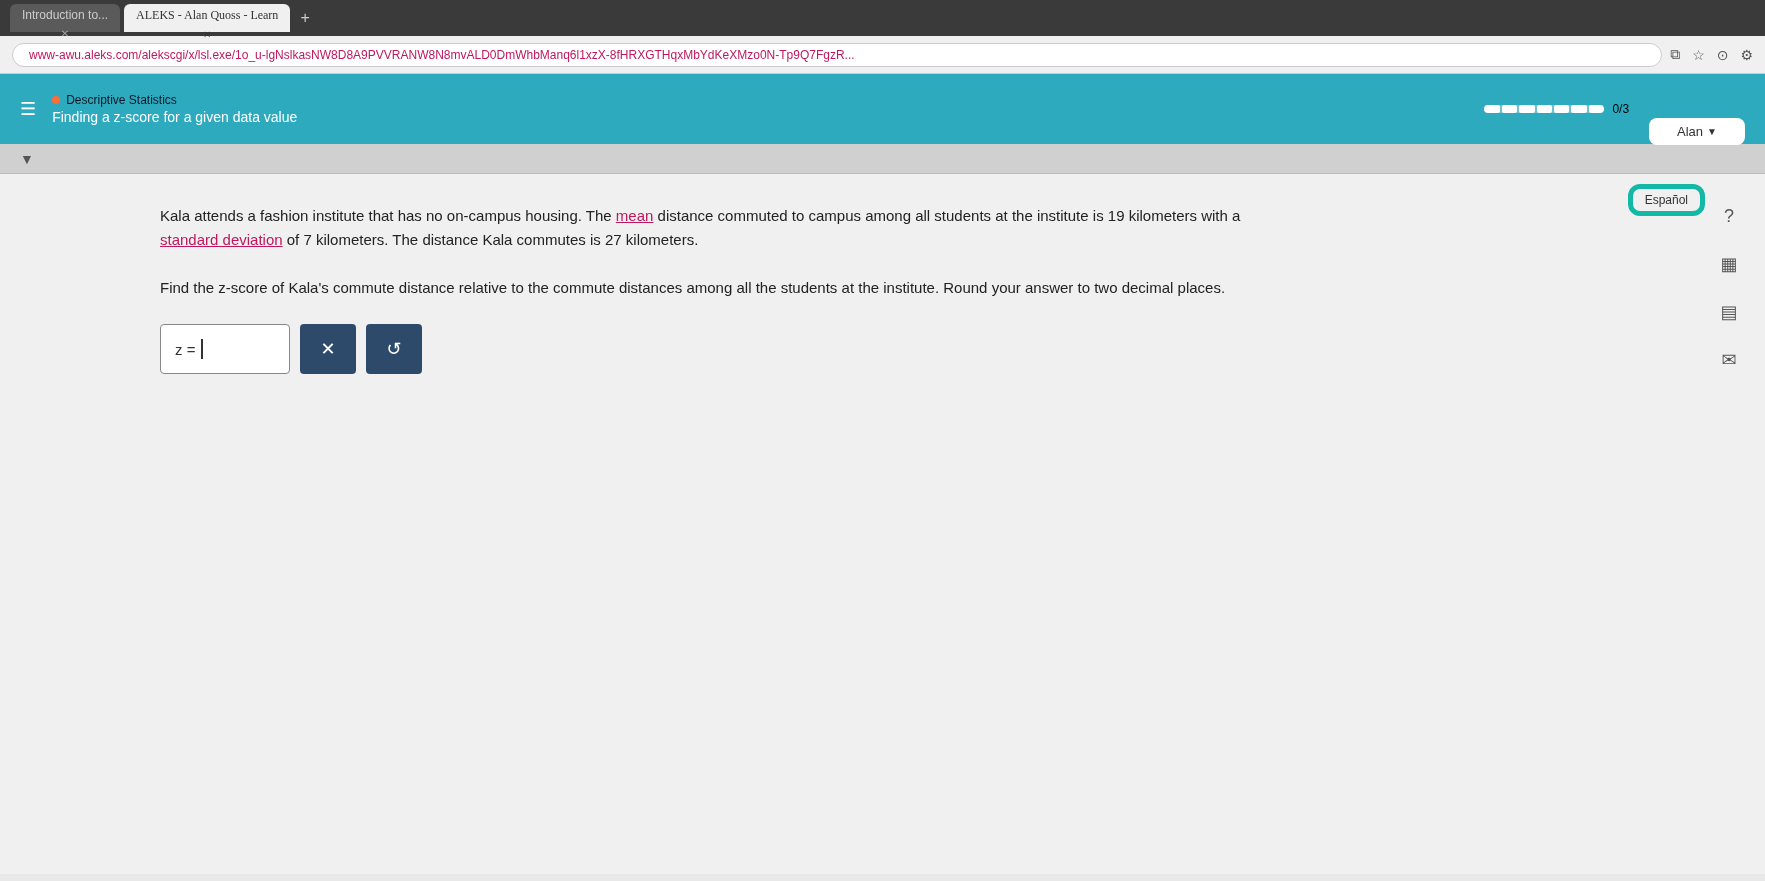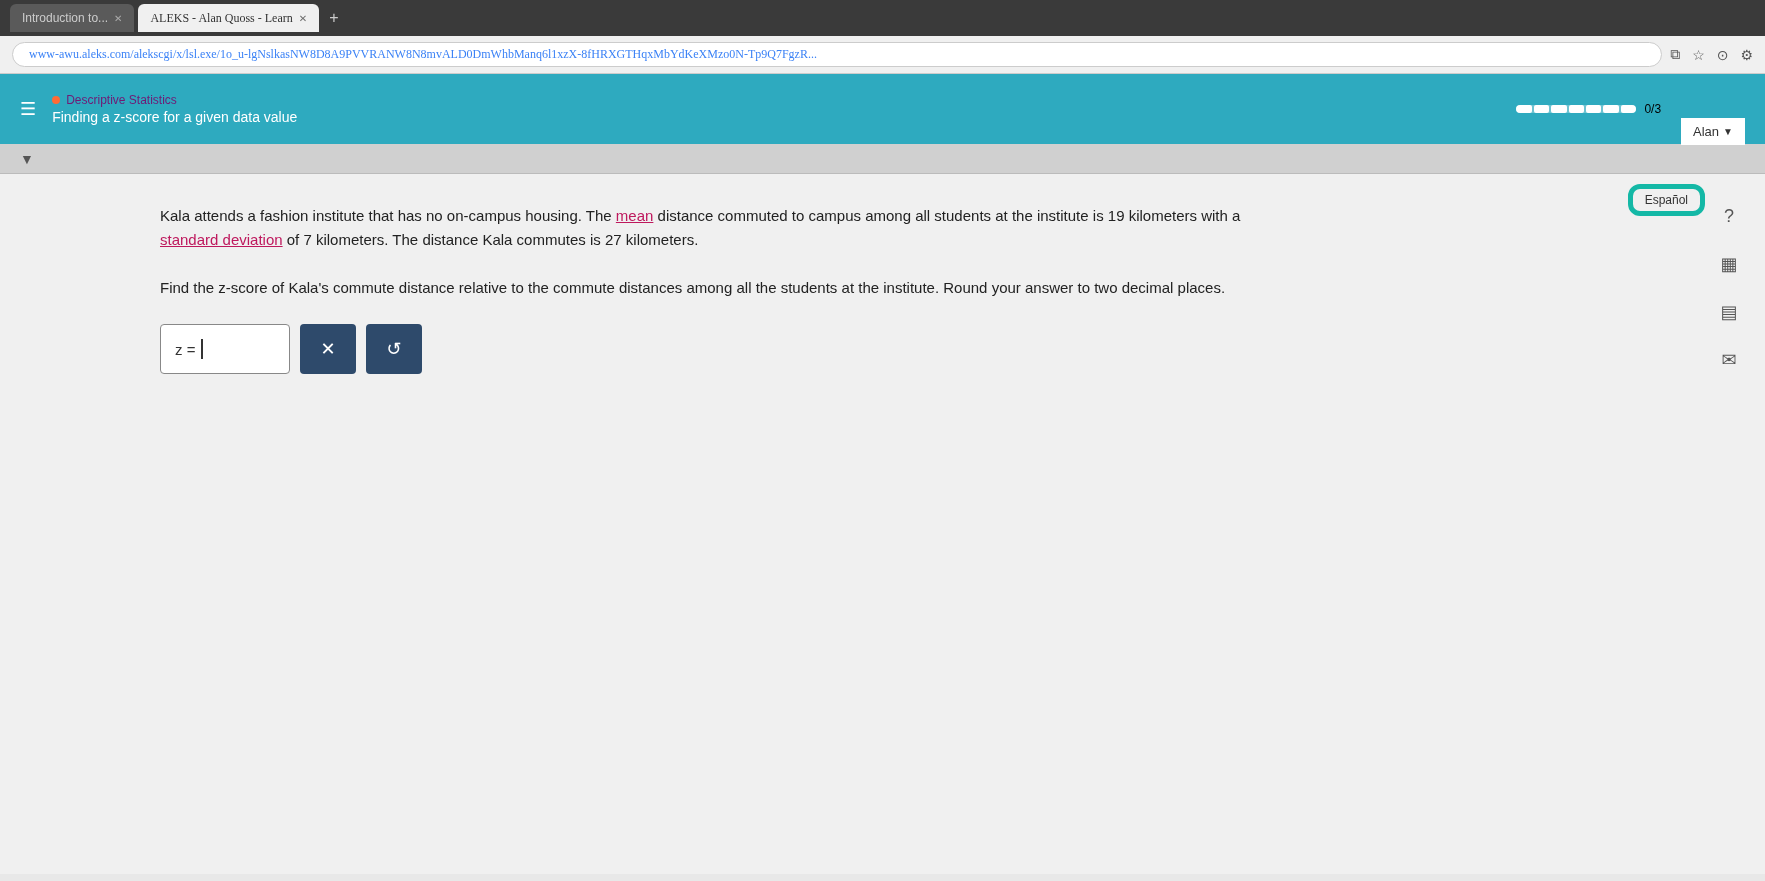--- a/index.html
+++ b/index.html
@@ -30,20 +30,21 @@
       background: #5a5a5a;
       color: #ccc;
       padding: 4px 12px;
       border-radius: 6px 6px 0 0;
       font-size: 12px;
       display: flex;
       align-items: center;
       gap: 6px;
       height: 28px;
       cursor: pointer;
+      flex-direction: column;
     }
     .tab.active {
       background: #f0f0f0;
       color: #333;
       font-family: Liberation Serif, serif;
     }
     .tab-close {
       font-size: 10px;
       cursor: pointer;
       opacity: 0.7;
@@ -73,22 +74,21 @@
       padding: 4px 16px;
       font-size: 12px;
       color: #333;
       display: flex;
       align-items: center;
     }
     .address-bar span {
       color: #555;
     }
     .address-bar .https {
-      color: #3b82f6;
-      font-family: Liberation Serif, serif;
+      color: #be185d;
     }
     .browser-icons {
       display: flex;
       gap: 12px;
       align-items: center;
     }
     .browser-icon {
       color: #555;
       font-size: 14px;
       cursor: pointer;
@@ -114,21 +114,21 @@
     .hamburger-icon {
       color: white;
       font-size: 18px;
       cursor: pointer;
       margin-right: 16px;
     }
     .header-title-area {
       flex: 1;
     }
     .header-subject {
-      color: #701a75;
+      color: #0f172a;
       font-size: 12px;
       display: flex;
       align-items: center;
       gap: 6px;
     }
     .header-subject .dot {
       width: 8px;
       height: 8px;
       background: #ff6b35;
       border-radius: 50%;
@@ -165,22 +165,22 @@
       border-radius: 2px;
     }
     .progress-text {
       color: #000000;
       font-size: 12px;
     }
     .user-button {
       background: white;
       color: #333;
       border: none;
-      border-radius: 0;
-      padding: 6px 12px;
+      border-radius: 8px;
+      padding: 6px 28px;
       font-size: 13px;
       cursor: pointer;
       display: flex;
       align-items: center;
       gap: 4px;
       margin-top: 44px;
     }
     .chevron-down {
       font-size: 10px;
     }

